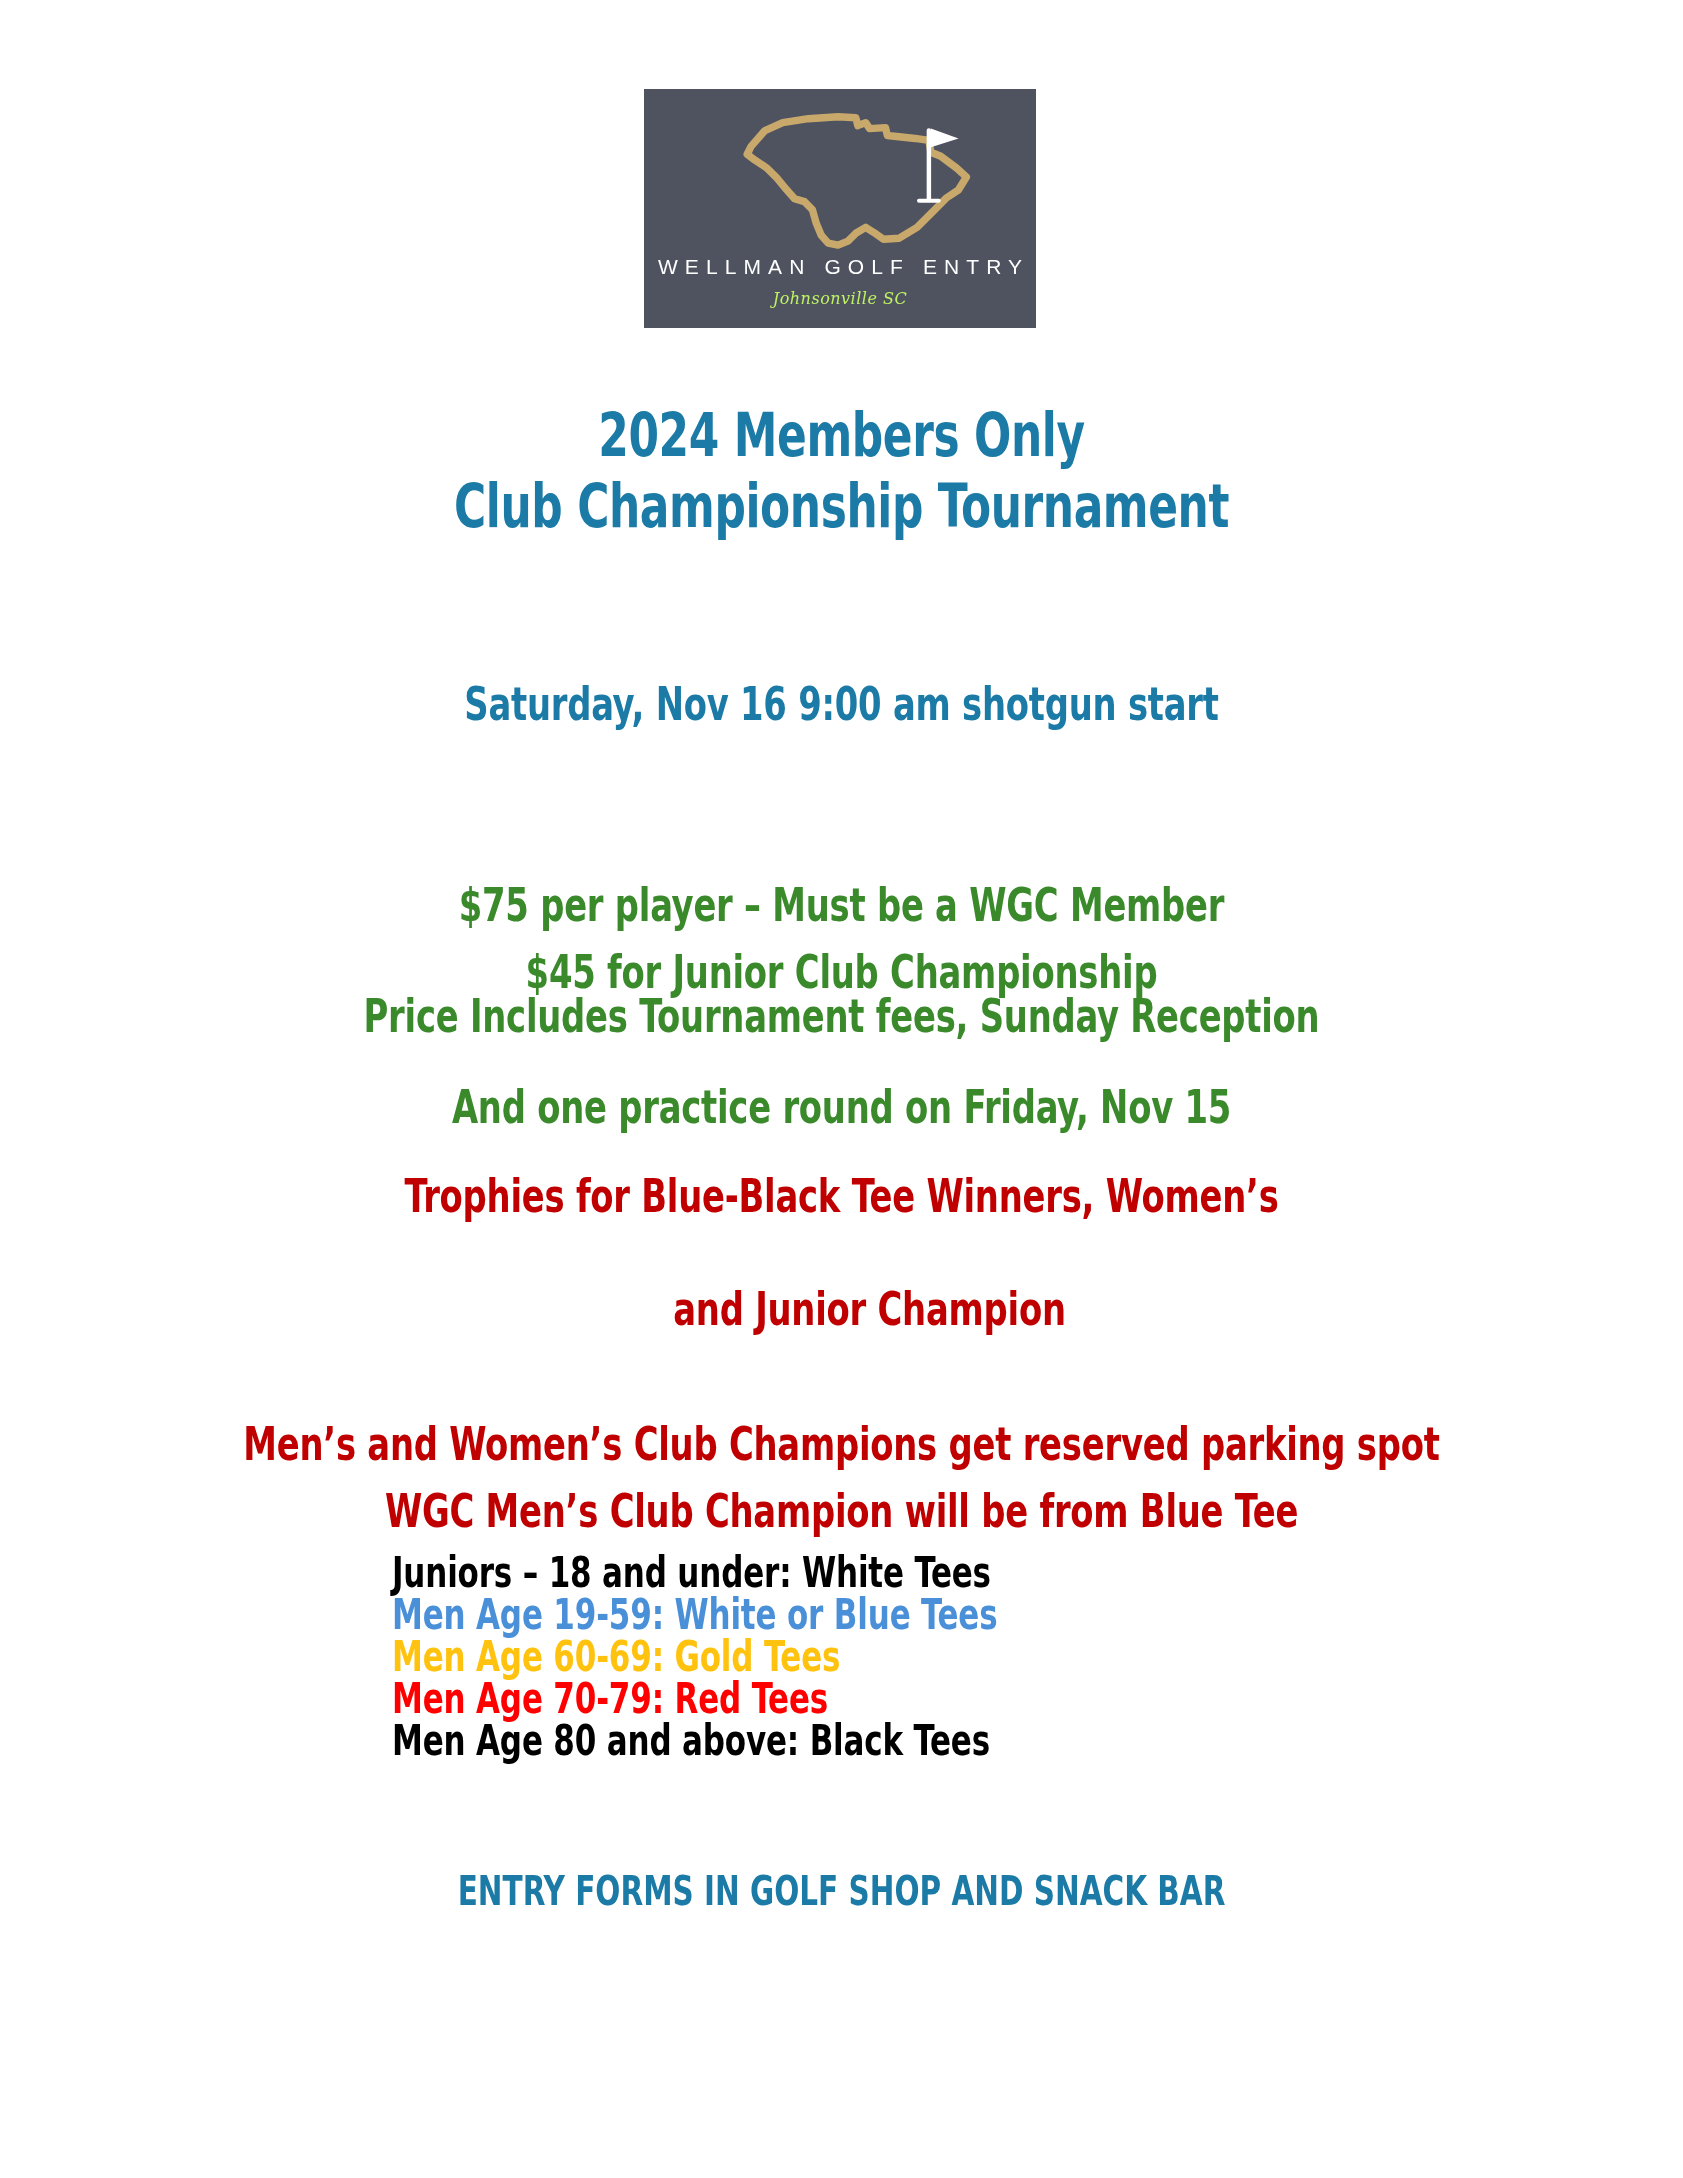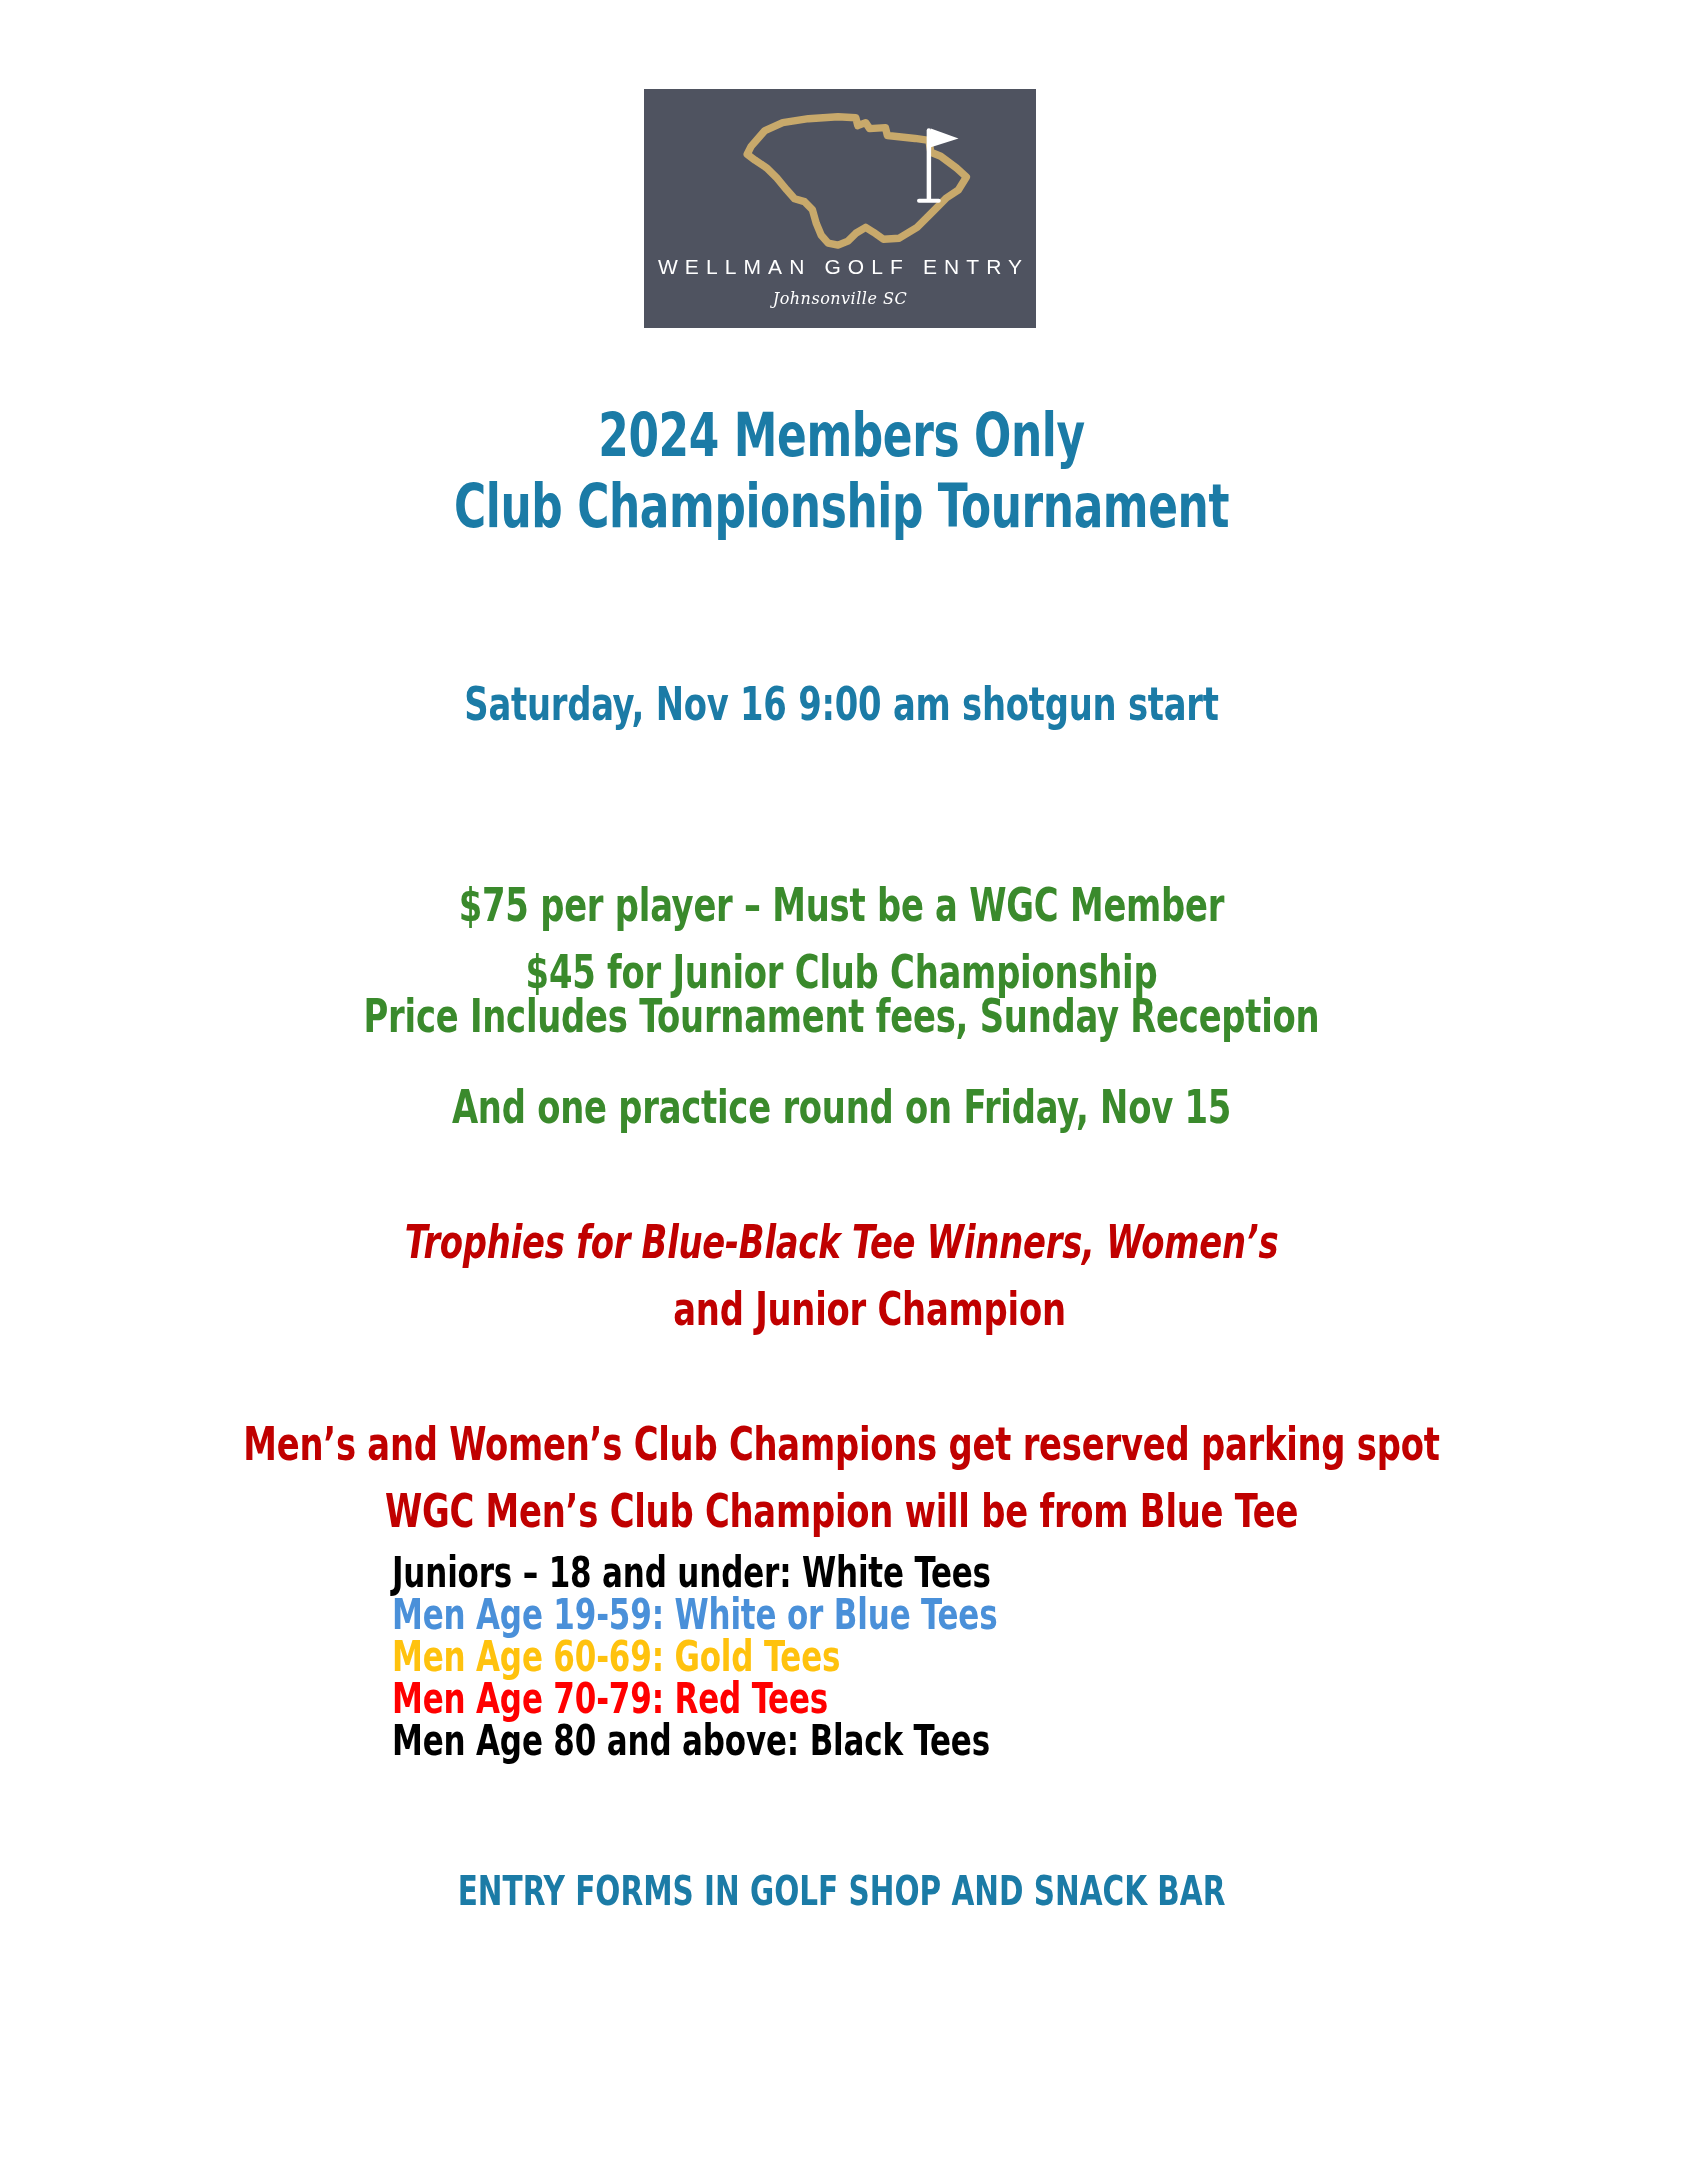--- a/index.html
+++ b/index.html
@@ -52,21 +52,21 @@
     letter-spacing: 7.1px;
     text-indent: 7.1px;
     white-space: nowrap;
   }
   .logo-sub {
     position: absolute;
     left: 0;
     top: 200px;
     width: 392px;
     text-align: center;
-    color: #ffffff;
+    color: #bef264;
     font-family: "DejaVu Serif", serif;
     font-style: italic;
     font-size: 16px;
     letter-spacing: 0.5px;
     white-space: nowrap;
   }
 
   .line {
     text-align: center;
     white-space: nowrap;
@@ -208,21 +208,21 @@
   <div class="abs" style="top:948px;">
     <div class="line fee-line">$45 for Junior Club Championship</div>
   </div>
   <div class="abs" style="top:992px;">
     <div class="line fee-line">Price Includes Tournament fees, Sunday Reception</div>
   </div>
   <div class="abs" style="top:1083px;">
     <div class="line fee-line">And one practice round on Friday, Nov 15</div>
   </div>
 
-  <div class="abs" style="top:1218px;font-style:italic;">
+  <div class="abs" style="top:1172px;">
     <div class="line award-line">Trophies for Blue-Black Tee Winners, Women’s</div>
   </div>
   <div class="abs" style="top:1285px;padding-left:28px;">
     <div class="line award-line">and Junior Champion</div>
   </div>
   <div class="abs" style="top:1420px;">
     <div class="line award-line">Men’s and Women’s Club Champions get reserved parking spot</div>
   </div>
   <div class="abs" style="top:1487px;">
     <div class="line award-line">WGC Men’s Club Champion will be from Blue Tee</div>

